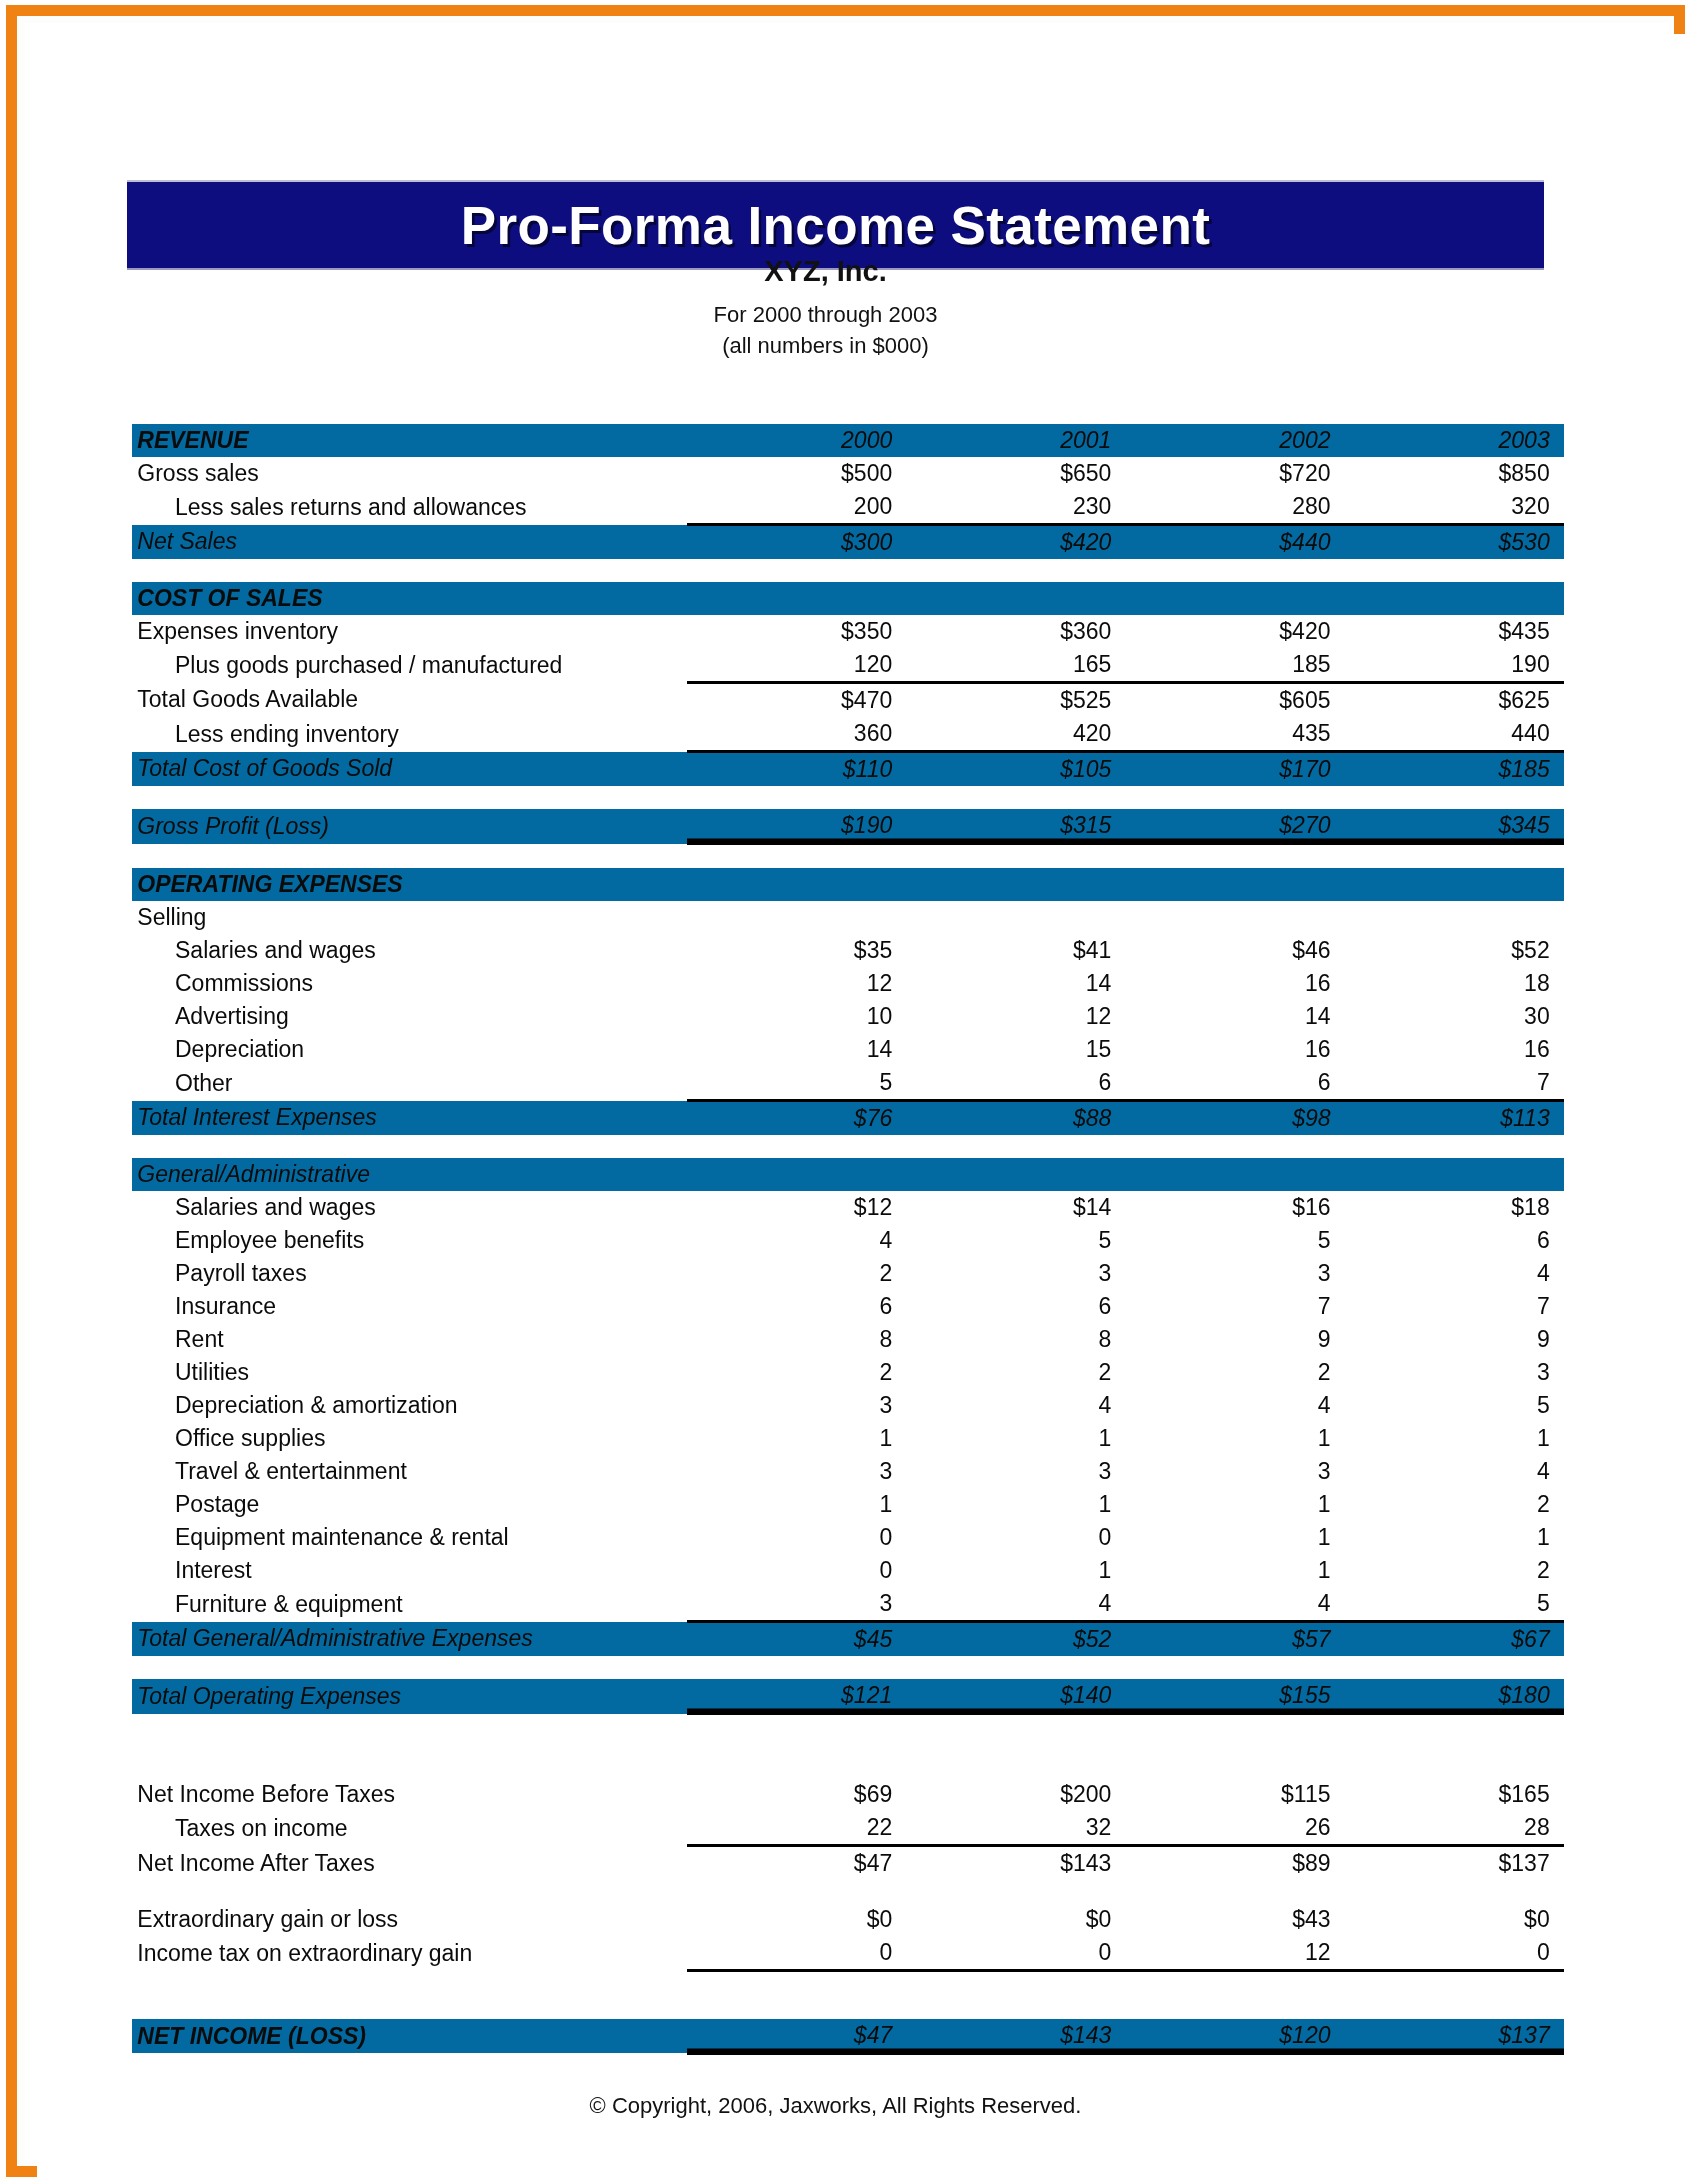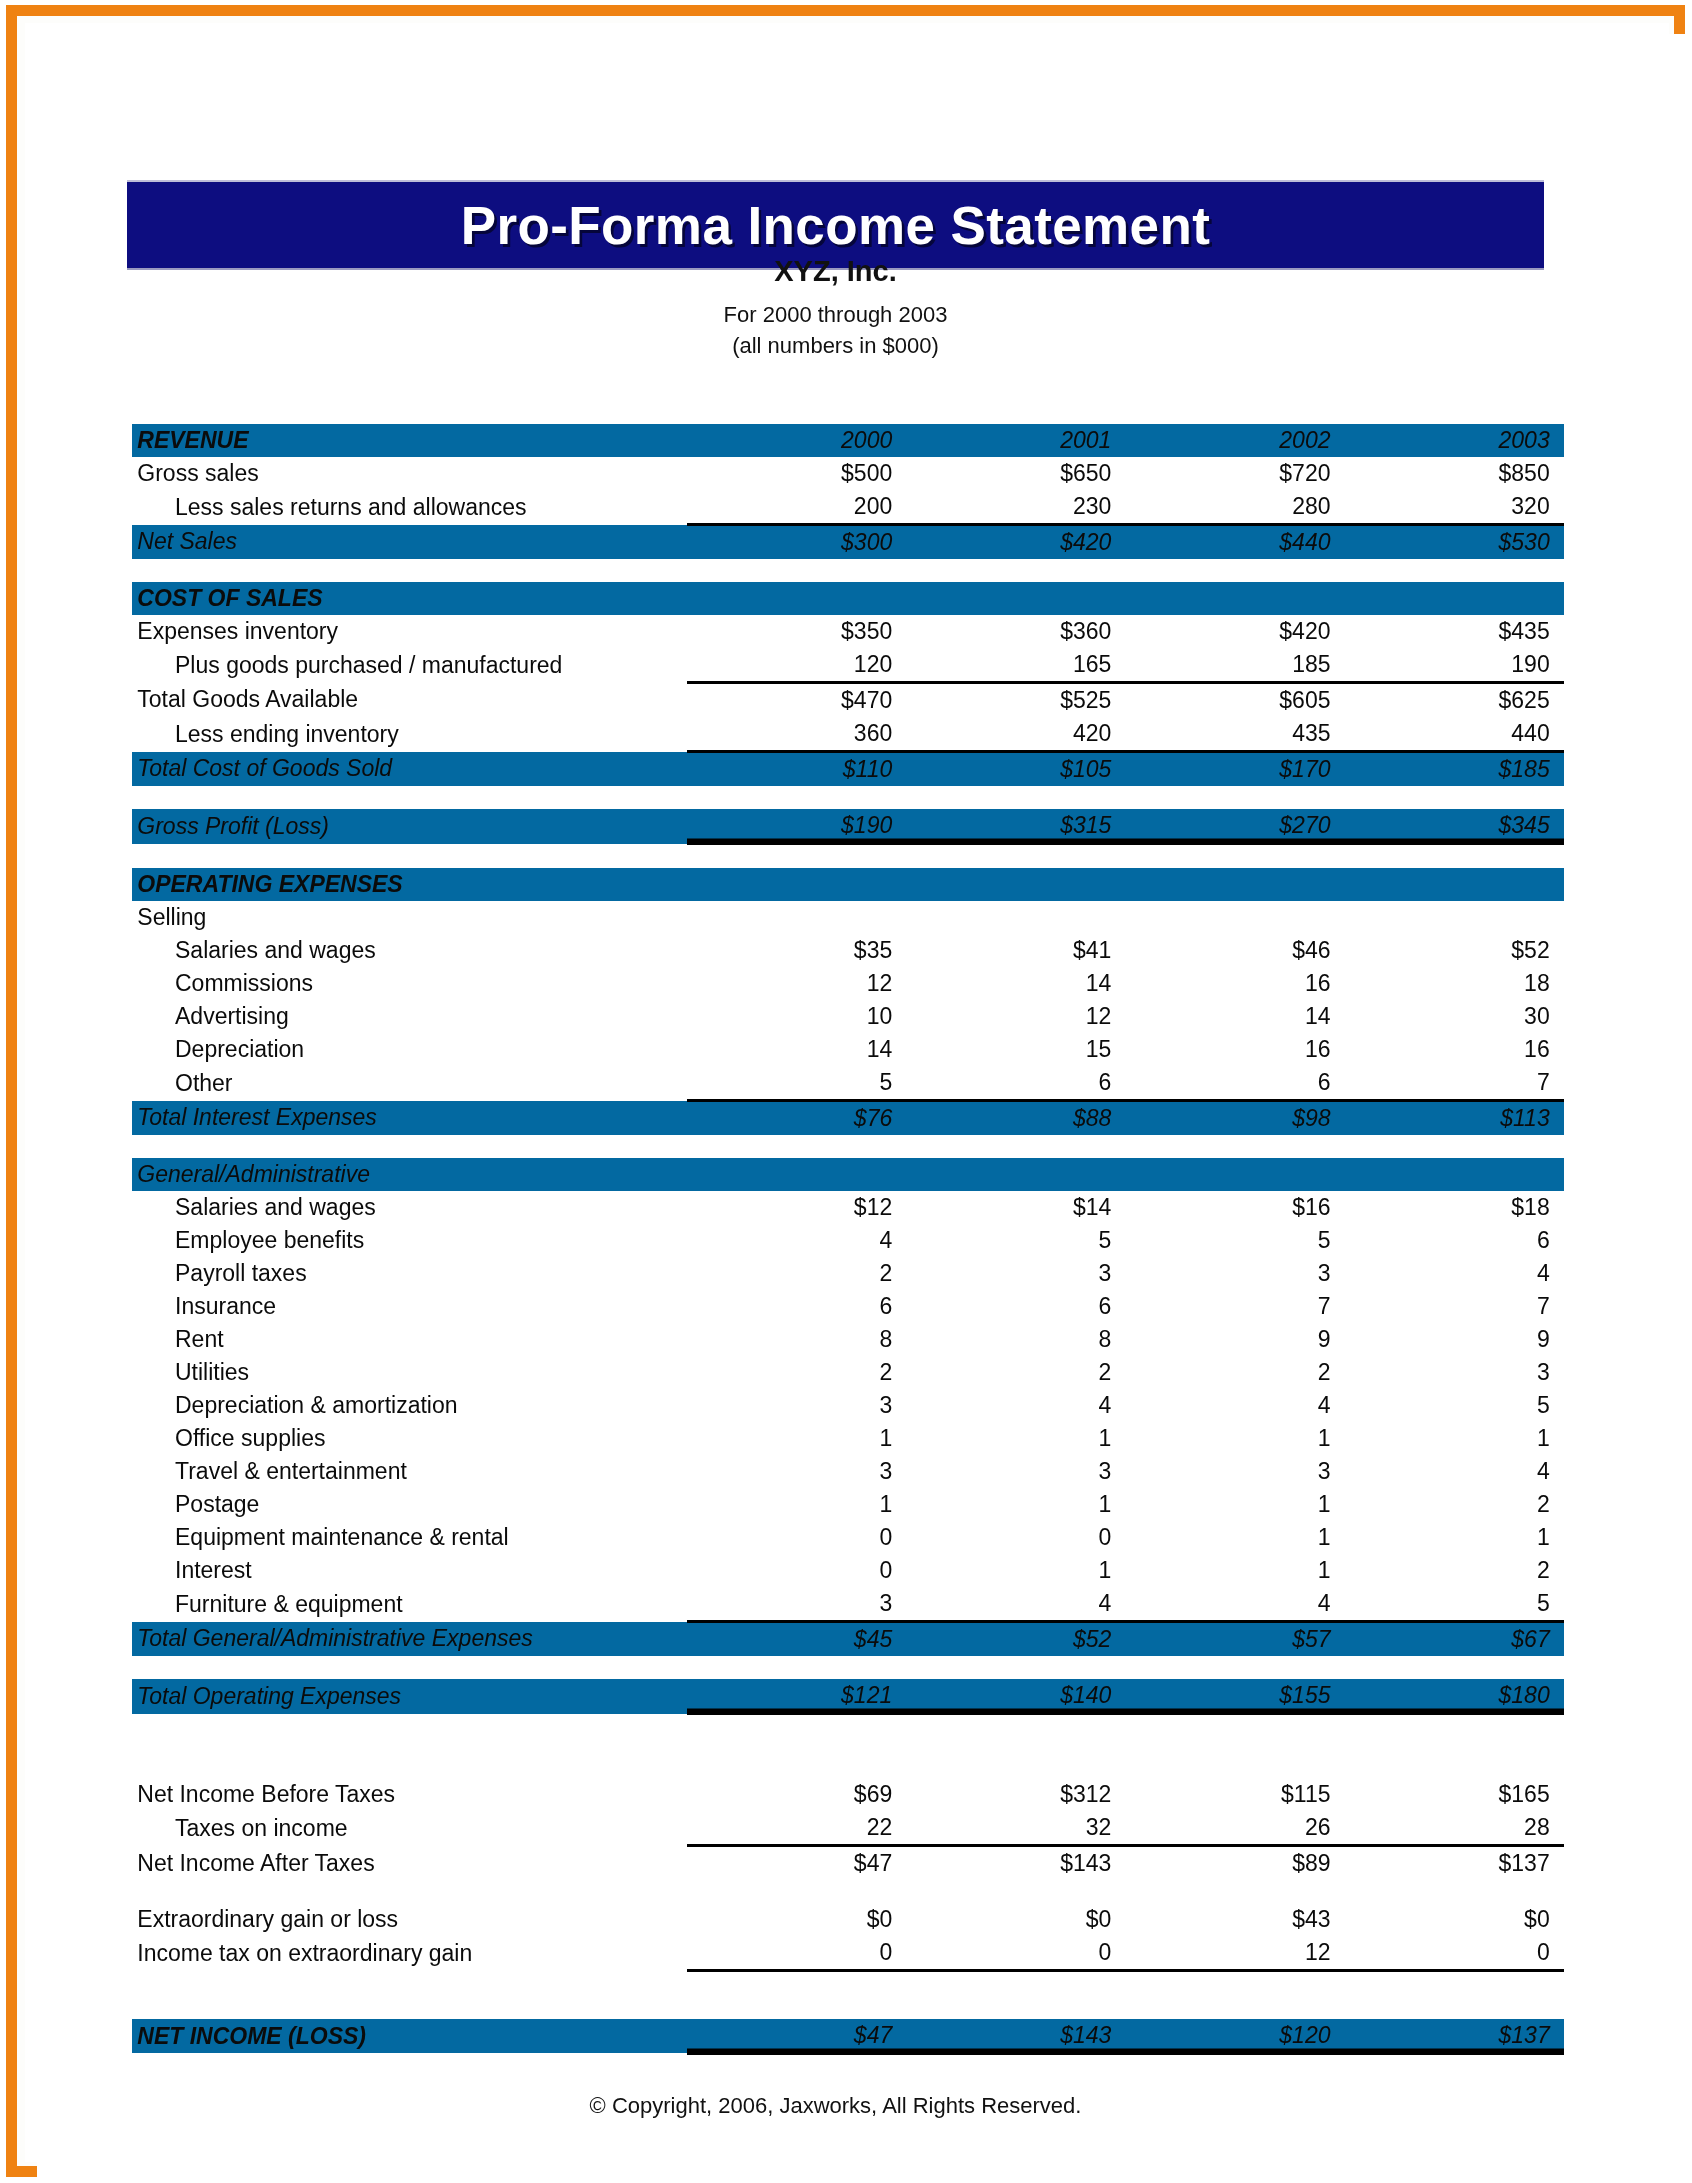--- a/index.html
+++ b/index.html
@@ -56,21 +56,21 @@
     font-size:53px;
     font-weight:bold;
     letter-spacing:0.4px;
     text-shadow:2.7px 2.7px 0 rgba(0,0,0,.55);
     white-space:nowrap;
     line-height:1;
   }
 
   .subhead{
     position:absolute;
-    left:102px;width:1417px;
+    left:92px;width:1417px;
     text-align:center;
     color:#111;
   }
   .company{top:232px;font-size:29px;font-weight:bold;}
   .period{top:279px;font-size:22px;}
   .units{top:310px;font-size:22px;}
 
   
   .stmt{
     position:absolute;
@@ -431,21 +431,21 @@
         <tr class="gap-lg">
             <td colspan="5"></td>
           </tr>
         <tr class="gap-sm">
             <td colspan="5"></td>
           </tr>
 
         <tr>
           <td class="lbl">Net Income Before Taxes</td>
           <td class="num">$69</td>
-          <td class="num">$312</td>
+          <td class="num">$200</td>
           <td class="num">$115</td>
           <td class="num">$165</td>
         </tr>
         <tr>
           <td class="lbl ind1">Taxes on income</td>
           <td class="num">22</td>
           <td class="num">32</td>
           <td class="num">26</td>
           <td class="num">28</td>
         </tr>

